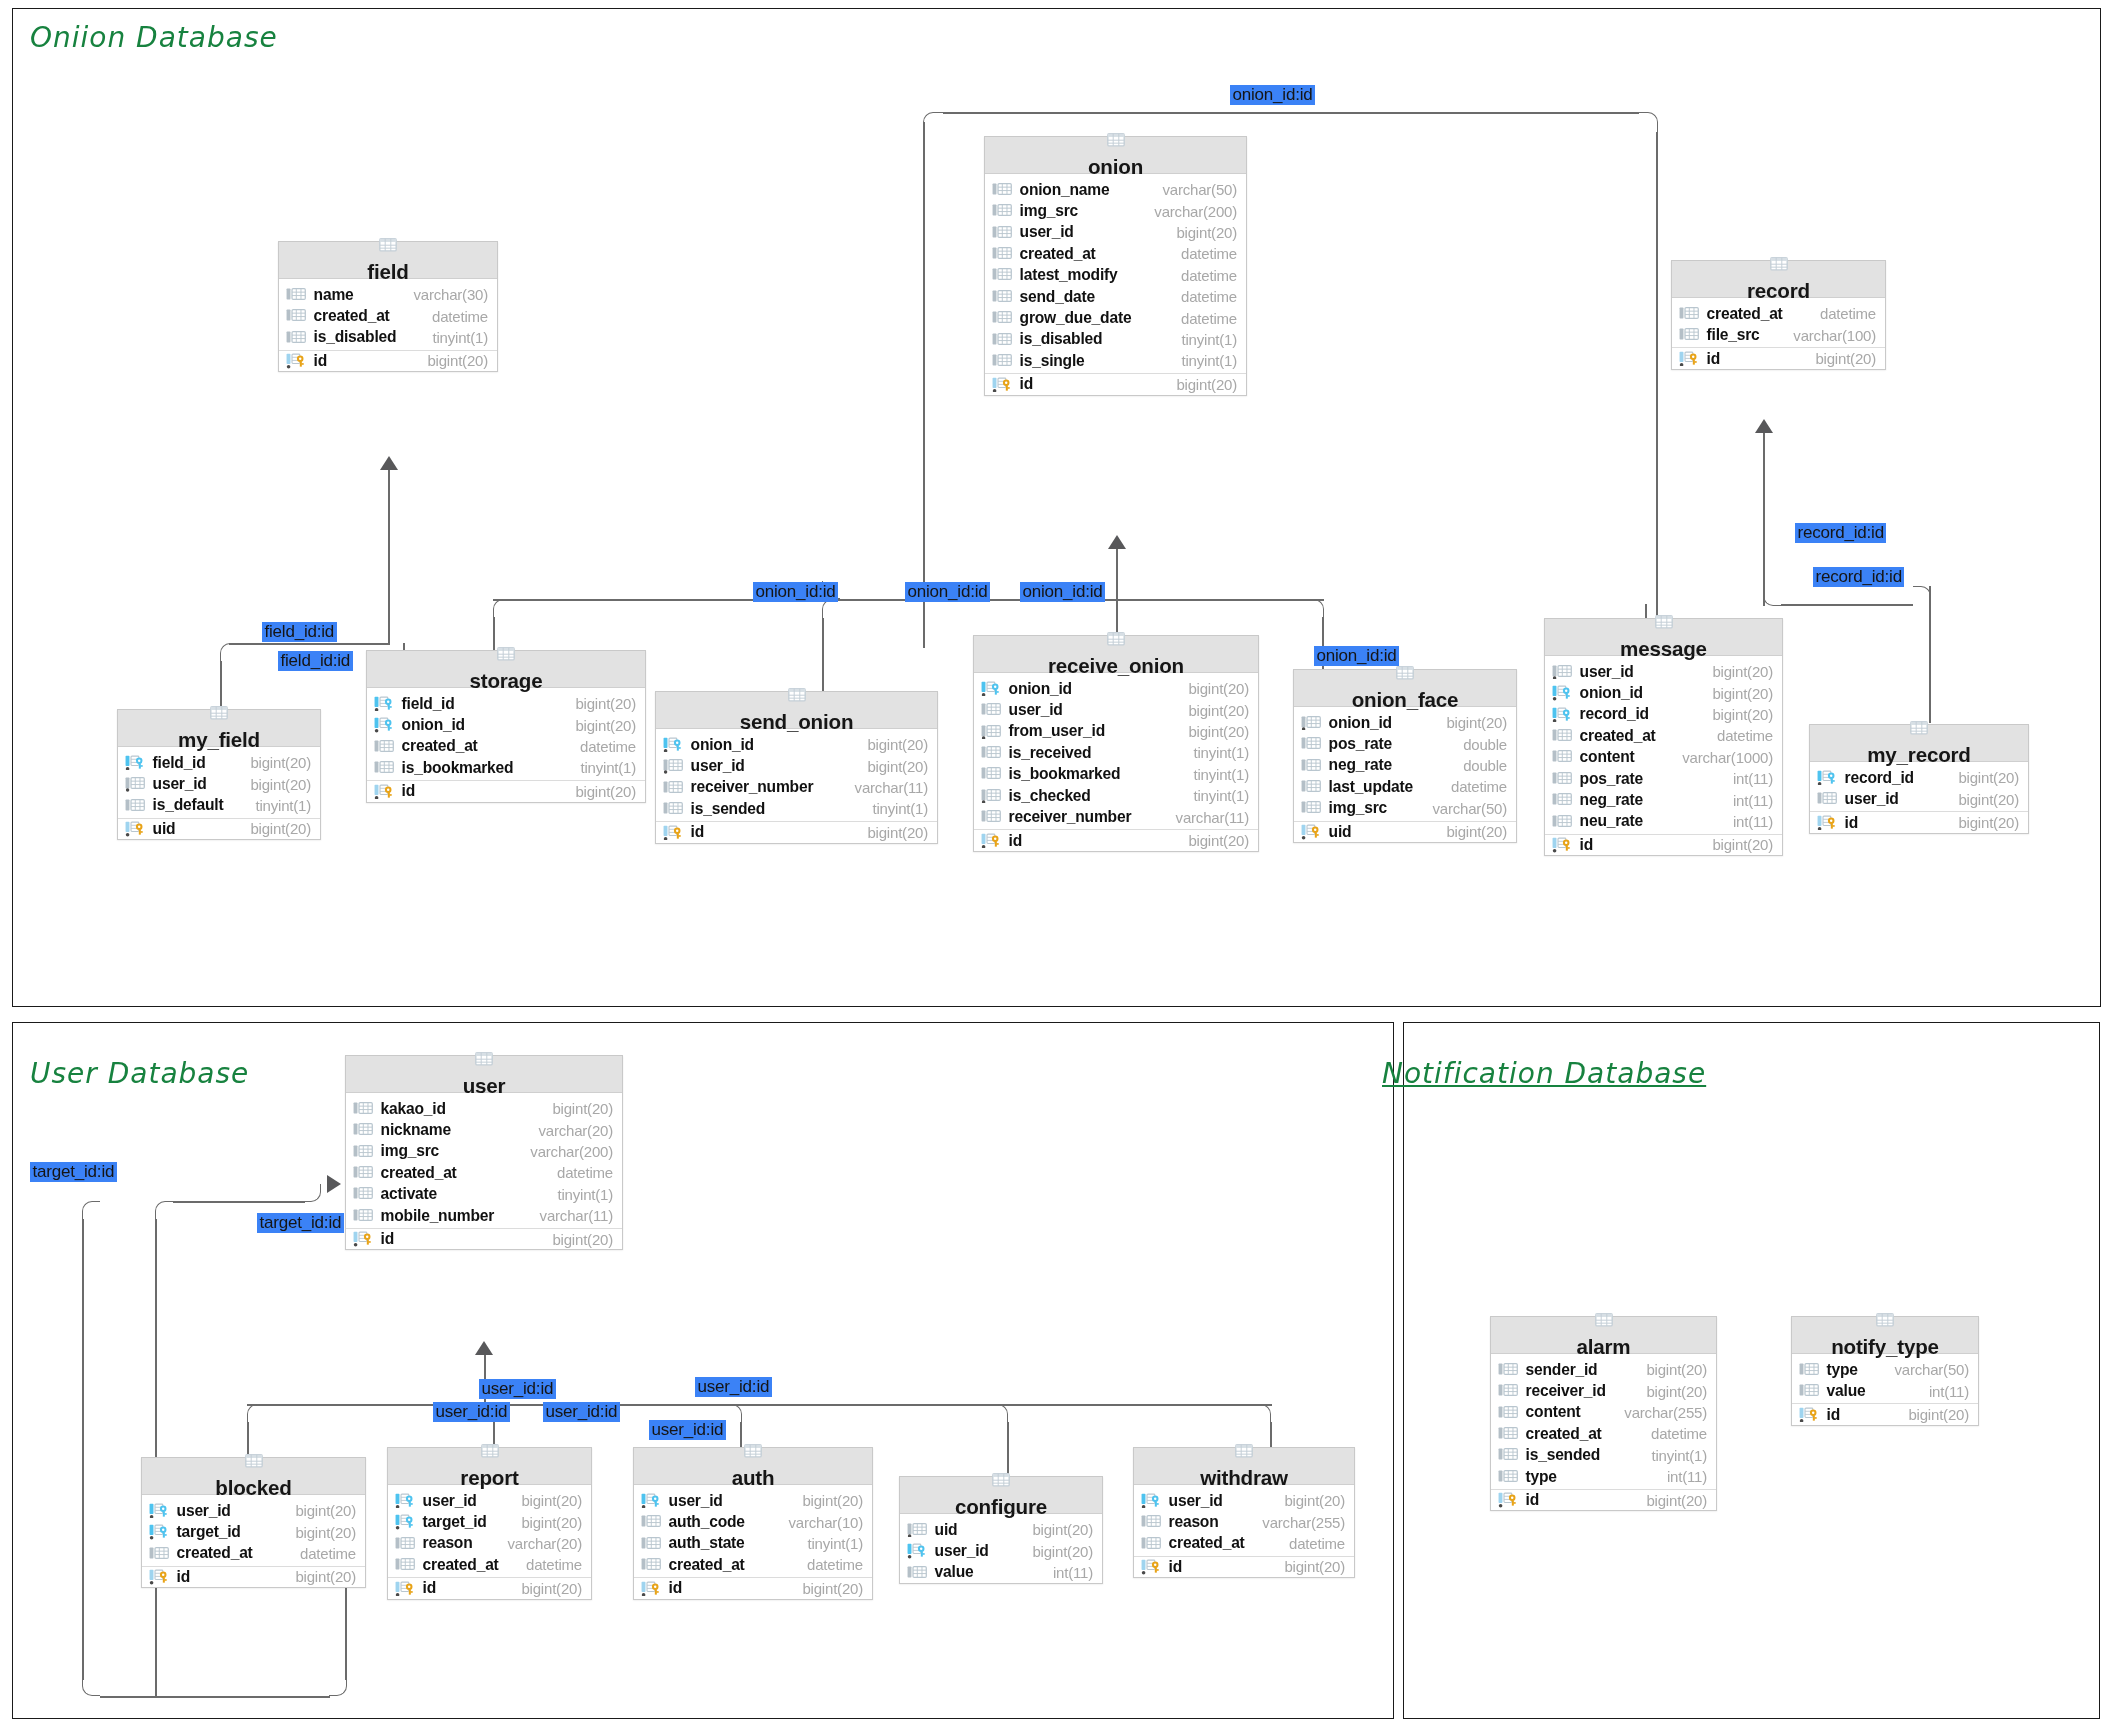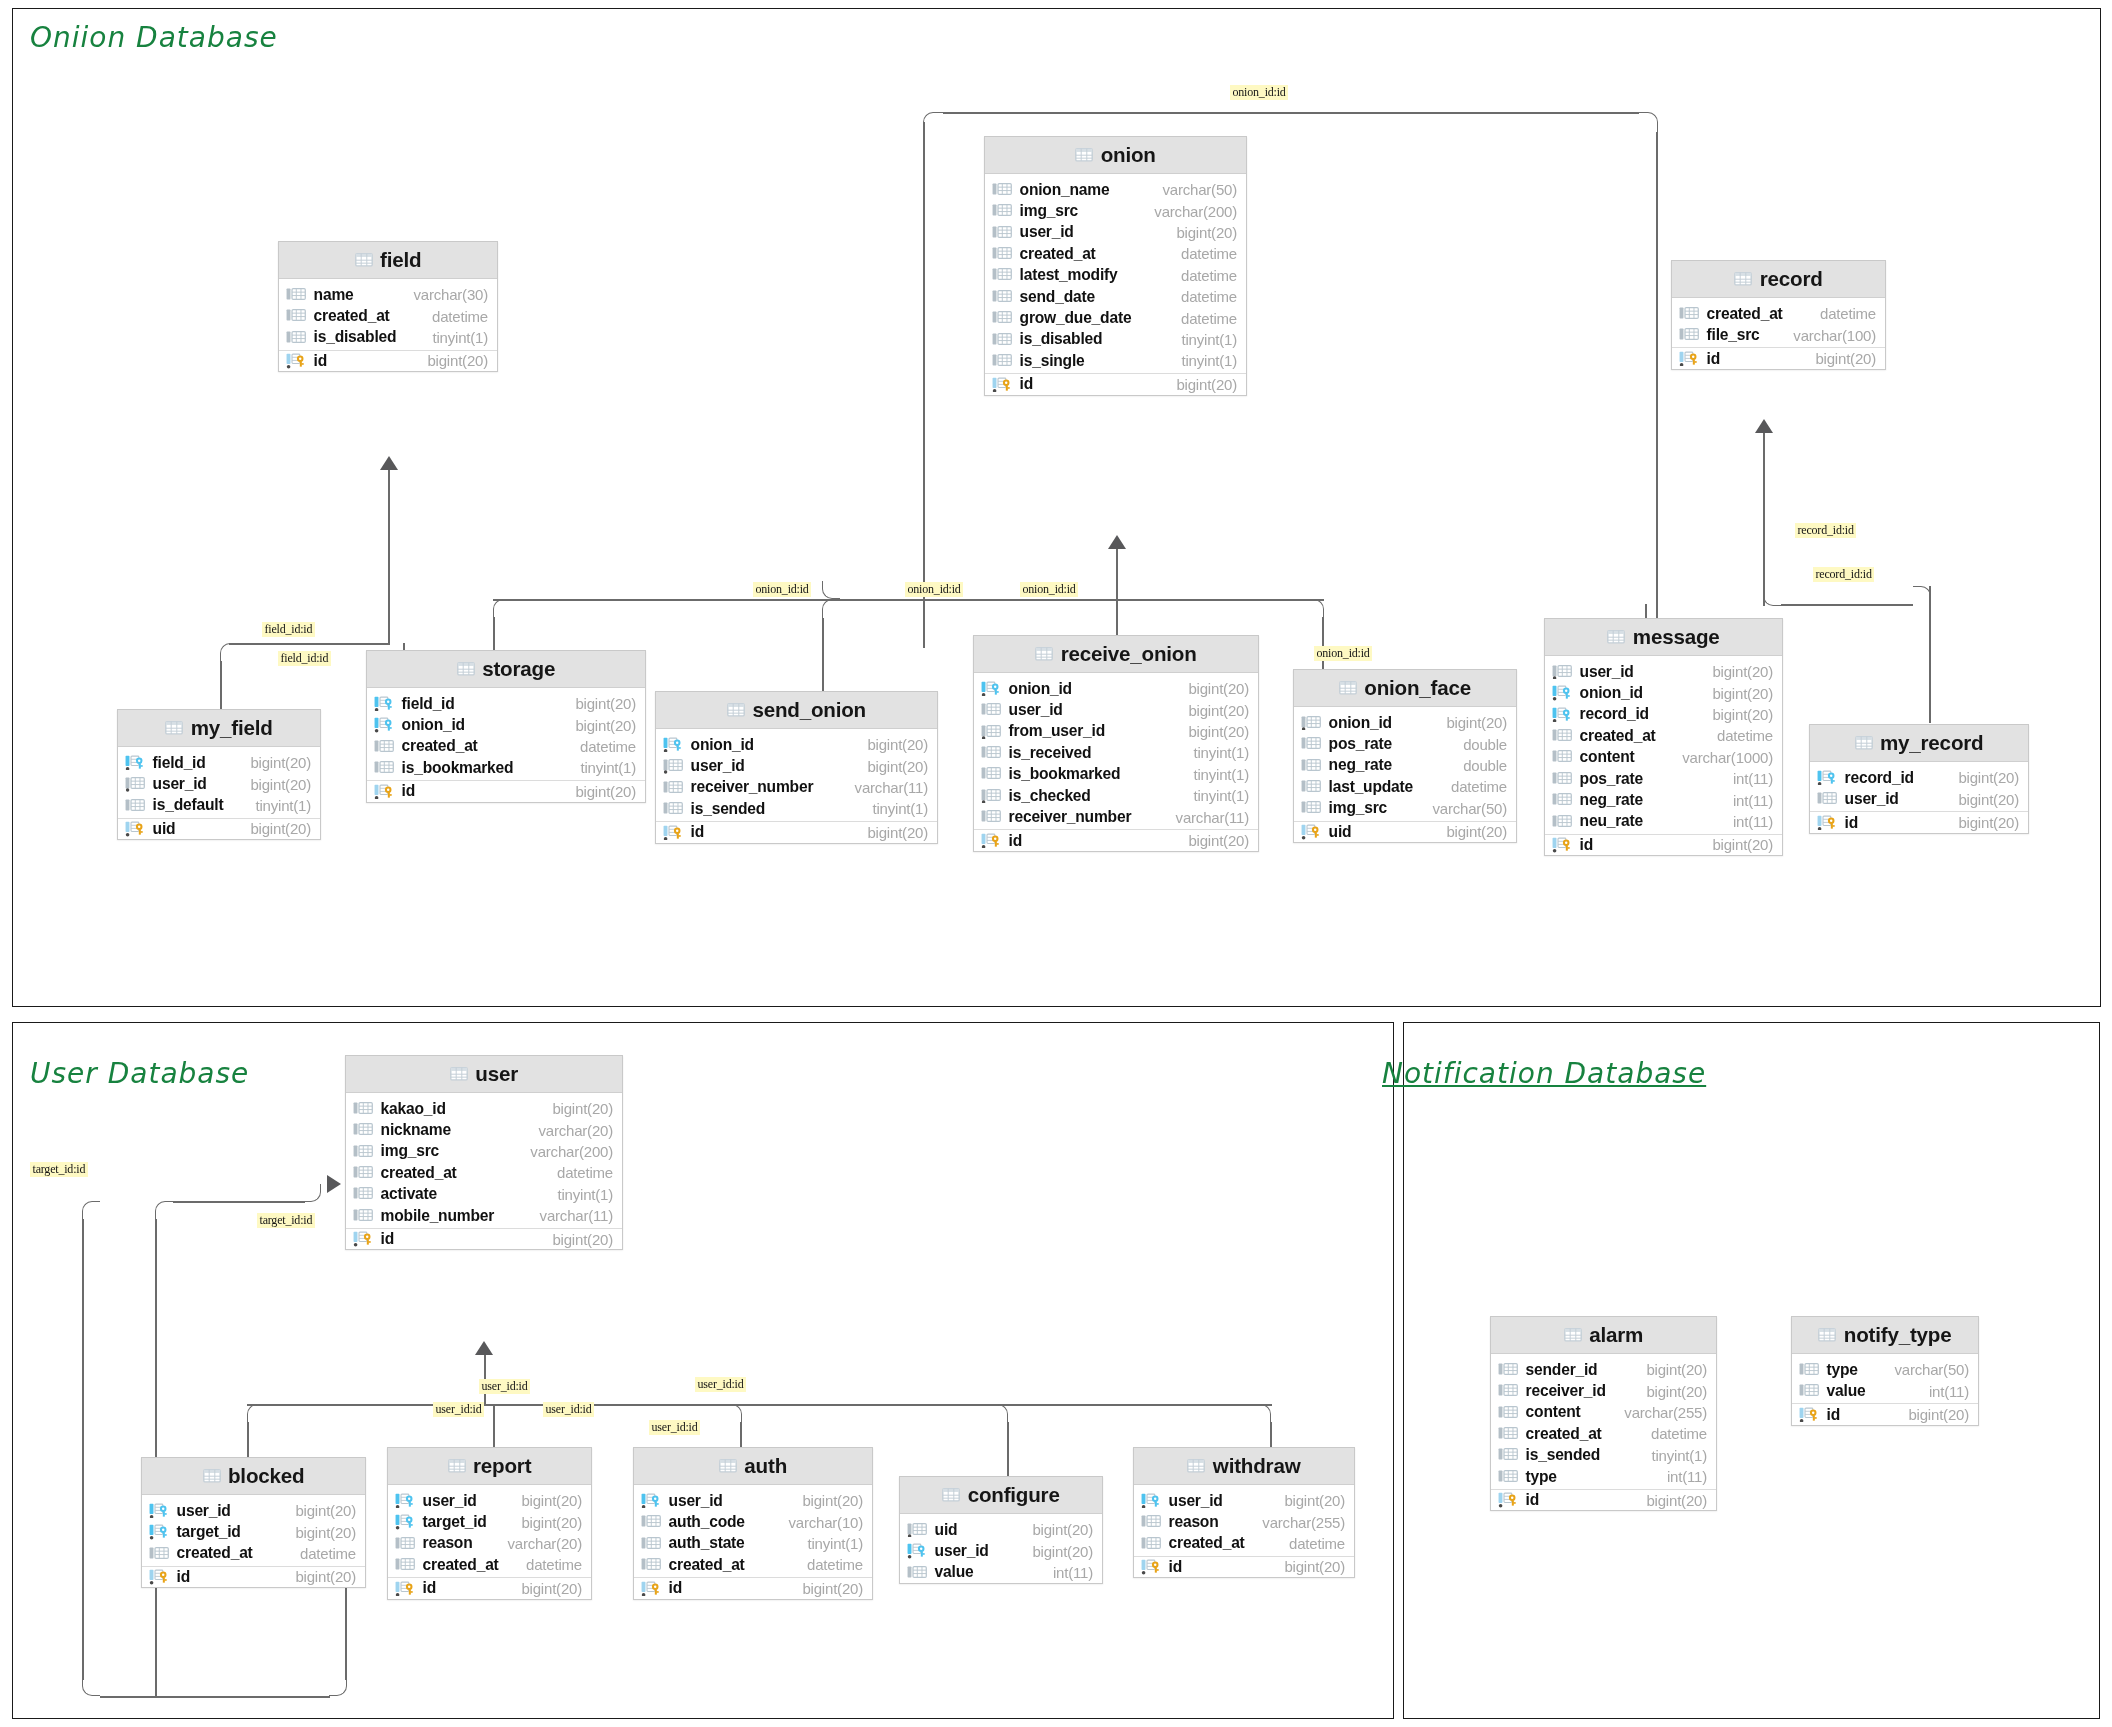--- a/index.html
+++ b/index.html
@@ -49,20 +49,21 @@
   .tbl-head {
     background: #e2e2e2;
     border-bottom: 0.8px solid #cfcfcf;
     height: 37px;
     display: flex;
     align-items: center;
     justify-content: center;
     gap: 7.4px;
     padding: 0 10px;
     box-sizing: border-box;
+    flex-direction: column;
   }
   .tbl-title {
     font-size: 20.6px;
     font-weight: bold;
     color: #161616;
     white-space: nowrap;
     letter-spacing: -0.2px;
   }
   .tbl-body { padding: 5px 0 0 0; }
   .row {
@@ -129,28 +130,27 @@
     position: absolute;
     width: 0; height: 0;
     border-top: 9px solid transparent;
     border-bottom: 9px solid transparent;
     border-left: 14px solid #58585a;
     z-index: 3;
   }
 
   .edge-label {
     position: absolute;
-    font-size: 12px;
+    font-size: 17px;
     color: #151515;
     white-space: nowrap;
-    background: #fef9c3;
+    background: #3b82f6;
     padding: 0 2.5px;
     letter-spacing: -0.2px;
     z-index: 4;
-    font-family: Liberation Serif, serif;
   }
 </style>
 </head>
 <body>
 
 <div id="canvas">
 
   <div id="sections-layer">
       <div class="section-frame" style="left: 11.5px; top: 8.2px; width: 2089px; height: 999px;"></div>
       <div class="section-title" style="left: 30px; top: 21.4px;">Oniion Database</div>

